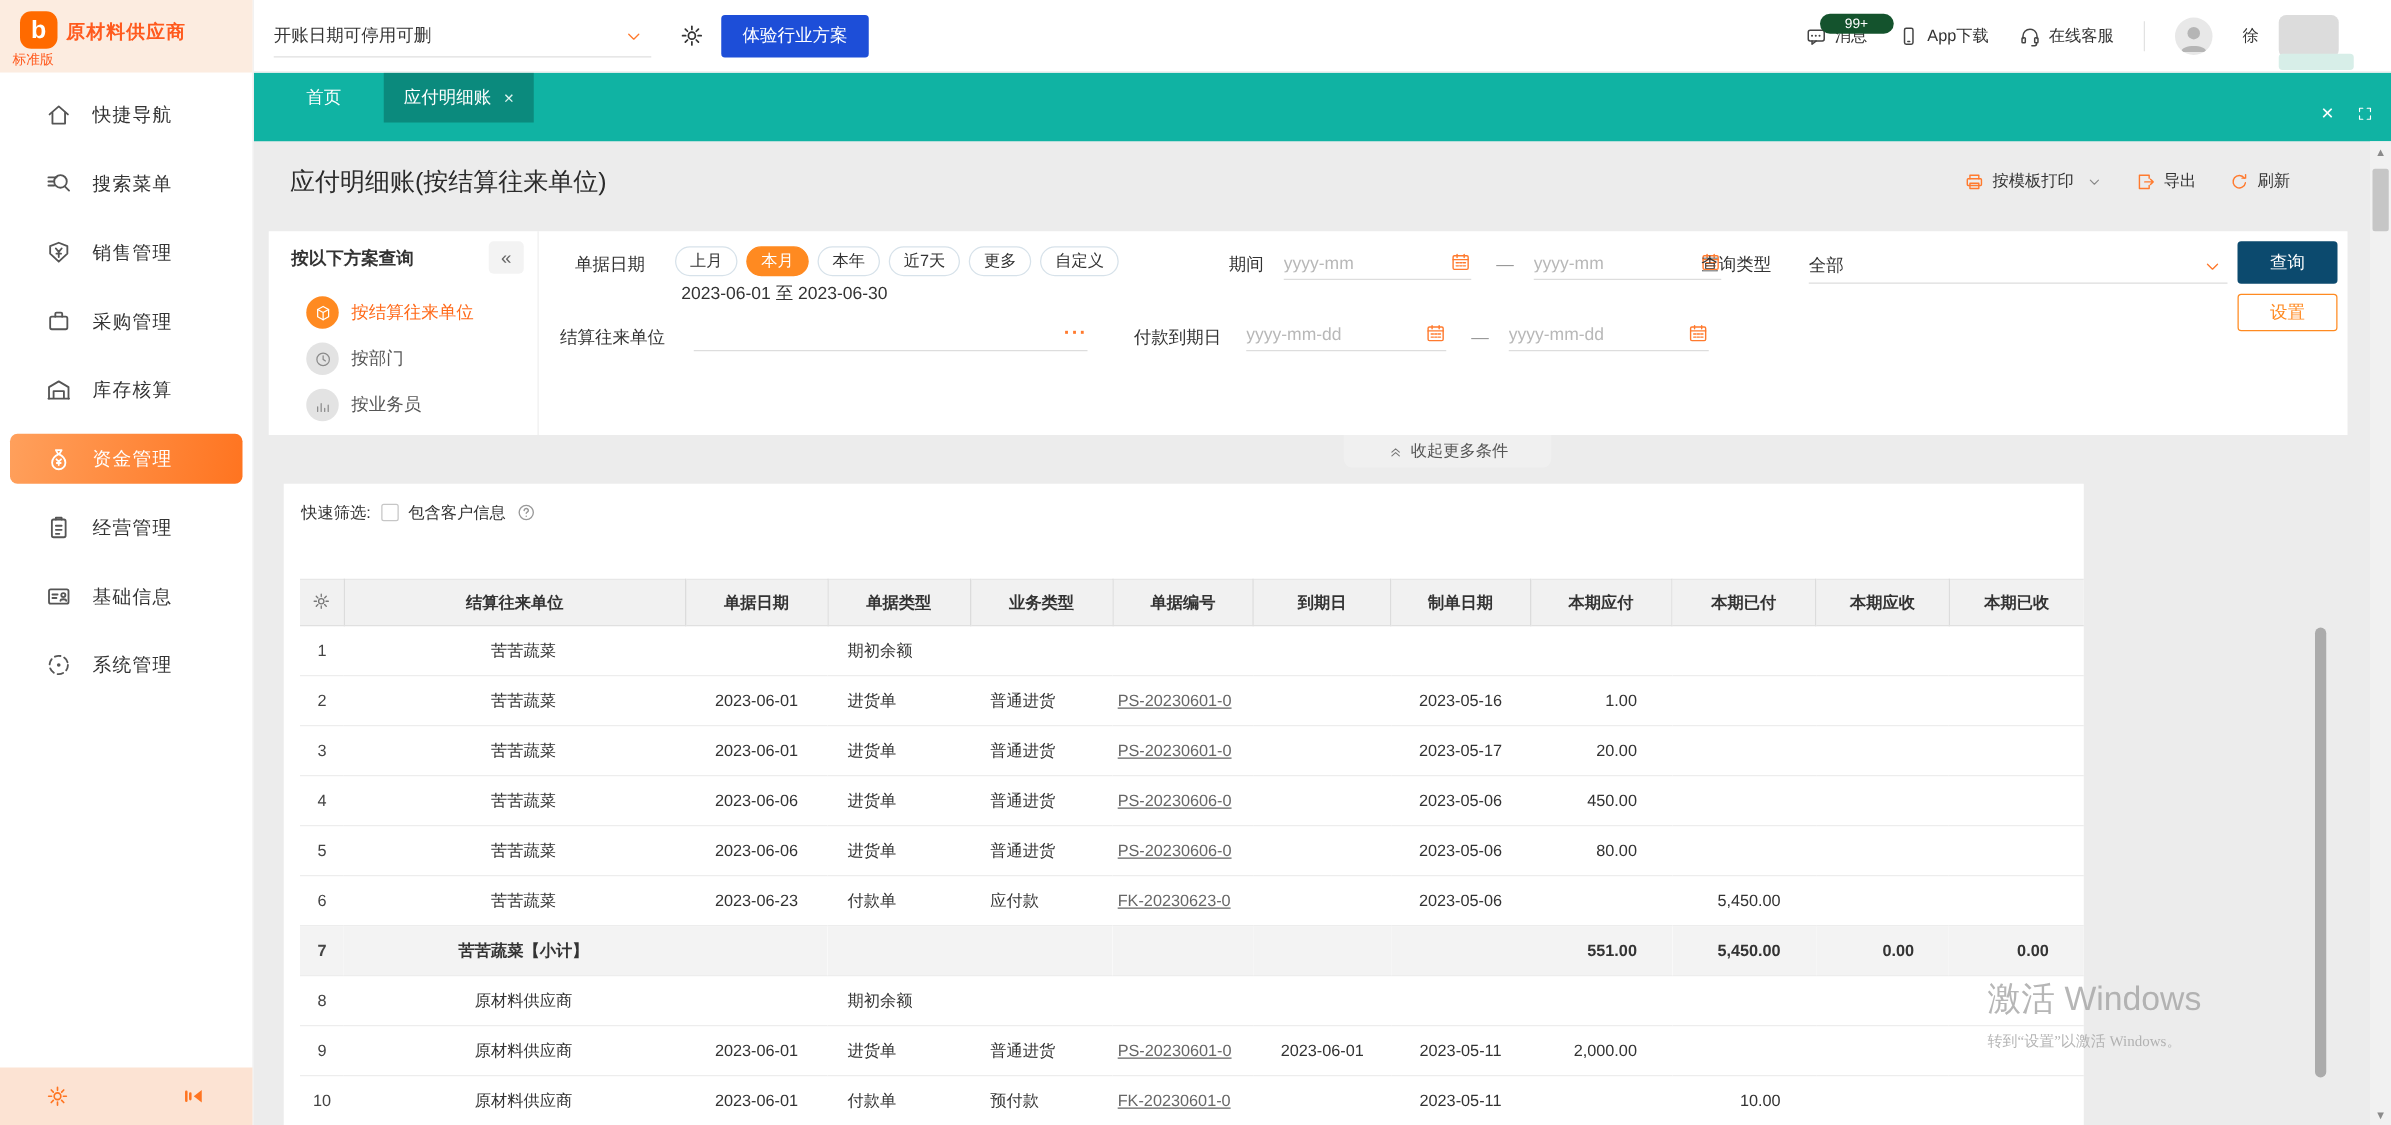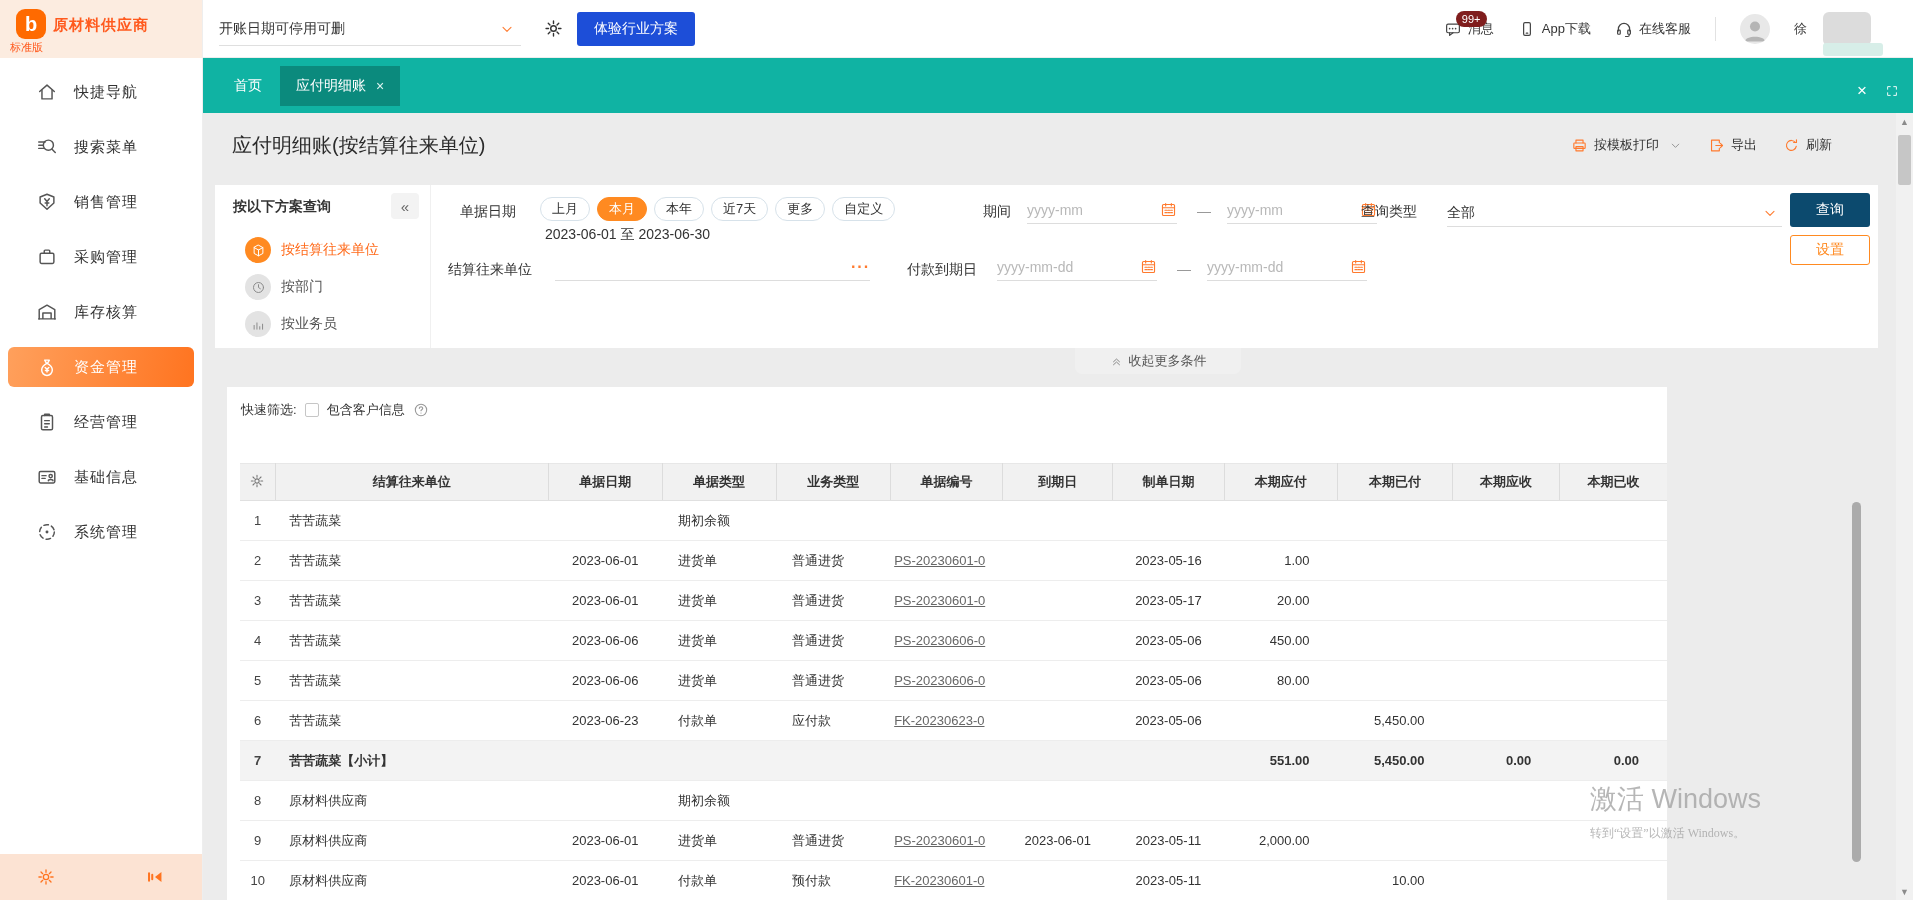--- a/index.html
+++ b/index.html
@@ -28,30 +28,30 @@
   
   .topbar { position:absolute; left:203px; top:0; right:0; height:58px; background:#fff; border-bottom:1px solid #ededed; z-index:4; }
   .account-select { position:absolute; left:16px; top:12px; width:302px; height:34px; border-bottom:1px solid #dfdfdf; display:flex; align-items:center; cursor:pointer; }
   .account-select .val { font-size:14px; color:#333; }
   .account-select .icon { position:absolute; right:6px; width:16px; height:16px; color:#ff7a2e; }
   .top-gear { position:absolute; left:340px; top:18px; width:21px; height:21px; color:#333; cursor:pointer; }
   .trial-btn { position:absolute; left:374px; top:12px; height:34px; padding:0 17px; background:#1d4ed8; color:#fff; font-size:14px; border:none; border-radius:3px; cursor:pointer; display:flex; align-items:center; }
   .topbar-right { position:absolute; right:42px; top:0; height:58px; display:flex; align-items:center; gap:24px; }
   .top-link { display:flex; align-items:center; gap:6px; color:#333; font-size:13px; cursor:pointer; position:relative; }
   .top-link .icon { width:18px; height:18px; color:#444; }
-  .badge { position:absolute; top:-9px; left:12px; background:#7f1d1d; color:#fff; font-size:11px; line-height:16px; padding:0 6px; border-radius:9px; white-space:nowrap; }
+  .badge { position:absolute; top:-9px; left:12px; background:#14532d; color:#fff; font-size:11px; line-height:16px; padding:0 20px; border-radius:9px; white-space:nowrap; }
   .v-div { width:1px; height:24px; background:#e2e2e2; }
   .avatar { width:30px; height:30px; border-radius:50%; background:#e8e8e8; color:#b5b5b5; overflow:hidden; cursor:pointer; }
   .avatar .icon { width:30px; height:30px; }
   .user-name { font-size:13px; color:#333; }
   .redact-a { width:48px; height:34px; background:#dcdcdc; border-radius:6px; margin-left:-8px; }
   .redact-b { position:absolute; right:-12px; bottom:2px; width:60px; height:13px; background:#d7eee8; border-radius:3px; }
 
   
-  .tabbar { position:absolute; left:203px; top:58px; right:0; height:55px; background:#10b3a3; z-index:3; display:flex; align-items:center; padding-left:13px; }
+  .tabbar { position:absolute; left:203px; top:58px; right:0; height:55px; background:#10b3a3; z-index:3; display:flex; align-items:flex-start; padding-left:24px;gap:16px; }
   .tab { height:40px; min-width:64px; padding:0 16px; display:flex; align-items:center; justify-content:center; gap:10px; color:#fff; font-size:14px; cursor:pointer; }
   .tab.active { background:#0b8a7d; }
   .tab .tab-close { font-size:14px; color:#dff5f1; cursor:pointer; }
   .tabbar-icons { position:absolute; right:14px; top:24px; display:flex; gap:18px; align-items:center; color:#fff; }
   .tabbar-icons .close-x { font-size:17px; cursor:pointer; line-height:1; }
   .tabbar-icons .icon { width:14px; height:14px; cursor:pointer; }
 
   
   .content { position:absolute; left:203px; top:113px; right:17px; bottom:0; background:#ececec; }
   .page-title { position:absolute; left:29px; top:19px; font-size:20px; color:#2b2b2b; }
@@ -94,21 +94,21 @@
   .table-card { position:absolute; left:24px; top:274px; width:1440px; height:513px; background:#fff; }
   .quick-filter { position:absolute; left:14px; top:14px; display:flex; align-items:center; gap:8px; font-size:13px; color:#333; }
   .qf-checkbox { width:14px; height:14px; border:1px solid #c6c6c6; border-radius:2px; background:#fff; cursor:pointer; }
   .qf-help { width:16px; height:16px; color:#999; cursor:pointer; }
   table { border-collapse:collapse; table-layout:fixed; position:absolute; left:13px; top:76px; }
   th { background:#f1f1f1; height:37px; font-size:13px; color:#333; font-weight:bold; border-right:1px solid #dcdcdc; border-top:1px solid #e7e7e7; border-bottom:1px solid #e0e0e0; text-align:center; overflow:hidden; white-space:nowrap; }
   th:last-child { border-right:none; }
   th .icon { width:16px; height:16px; color:#777; cursor:pointer; }
   td { height:40px; font-size:13px; color:#333; border-bottom:1px solid #ededed; overflow:hidden; white-space:nowrap; }
   .c-num { text-align:center; color:#444; }
-  .c-unit { padding-left:14px; text-align:left; }
+  .c-unit { padding-left:14px; text-align:center; }
   .c-date { text-align:center; }
   .c-type { padding-left:16px; text-align:left; }
   .c-link { padding-left:4px; text-align:left; }
   .c-link span { color:#666; text-decoration:underline; cursor:pointer; }
   .c-amt { text-align:right; padding-right:28px; }
   tr.subtotal td { background:#f3f3f3; font-weight:bold; border-top:1px solid #e3e3e3; }
   .inner-sb { position:absolute; left:1625px; top:115px; width:9px; height:360px; background:#ababab; border-radius:5px; cursor:pointer; }
 
   
   .watermark { position:absolute; left:1387px; top:668px; color:#a4a4a4; opacity:.8; z-index:6; pointer-events:none; }

